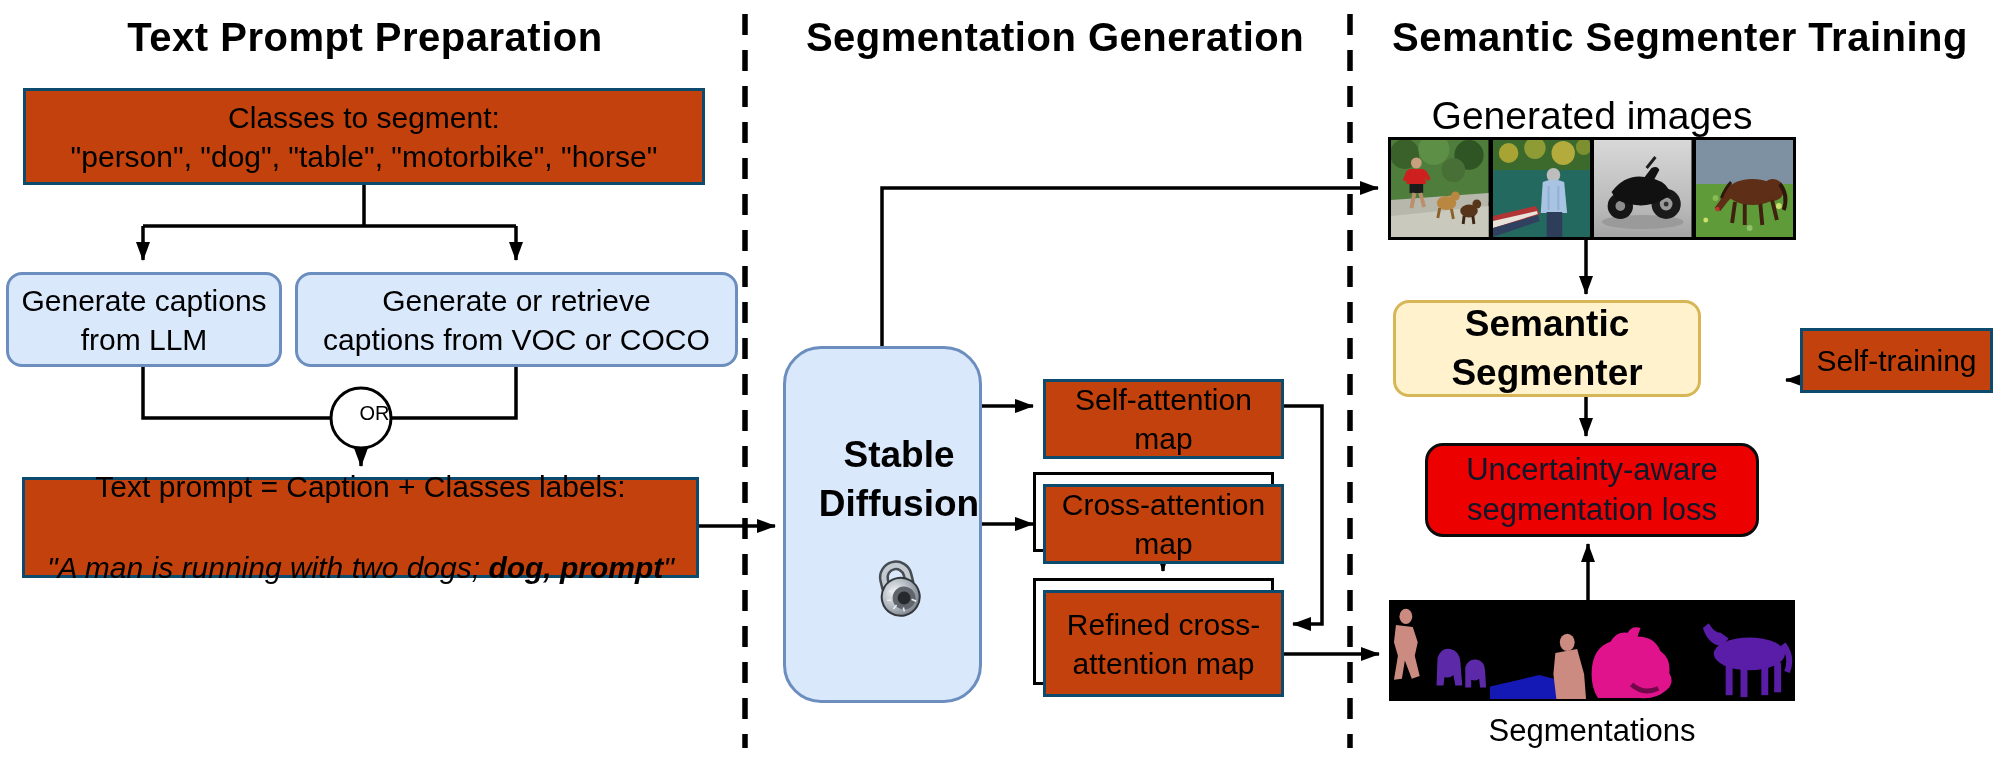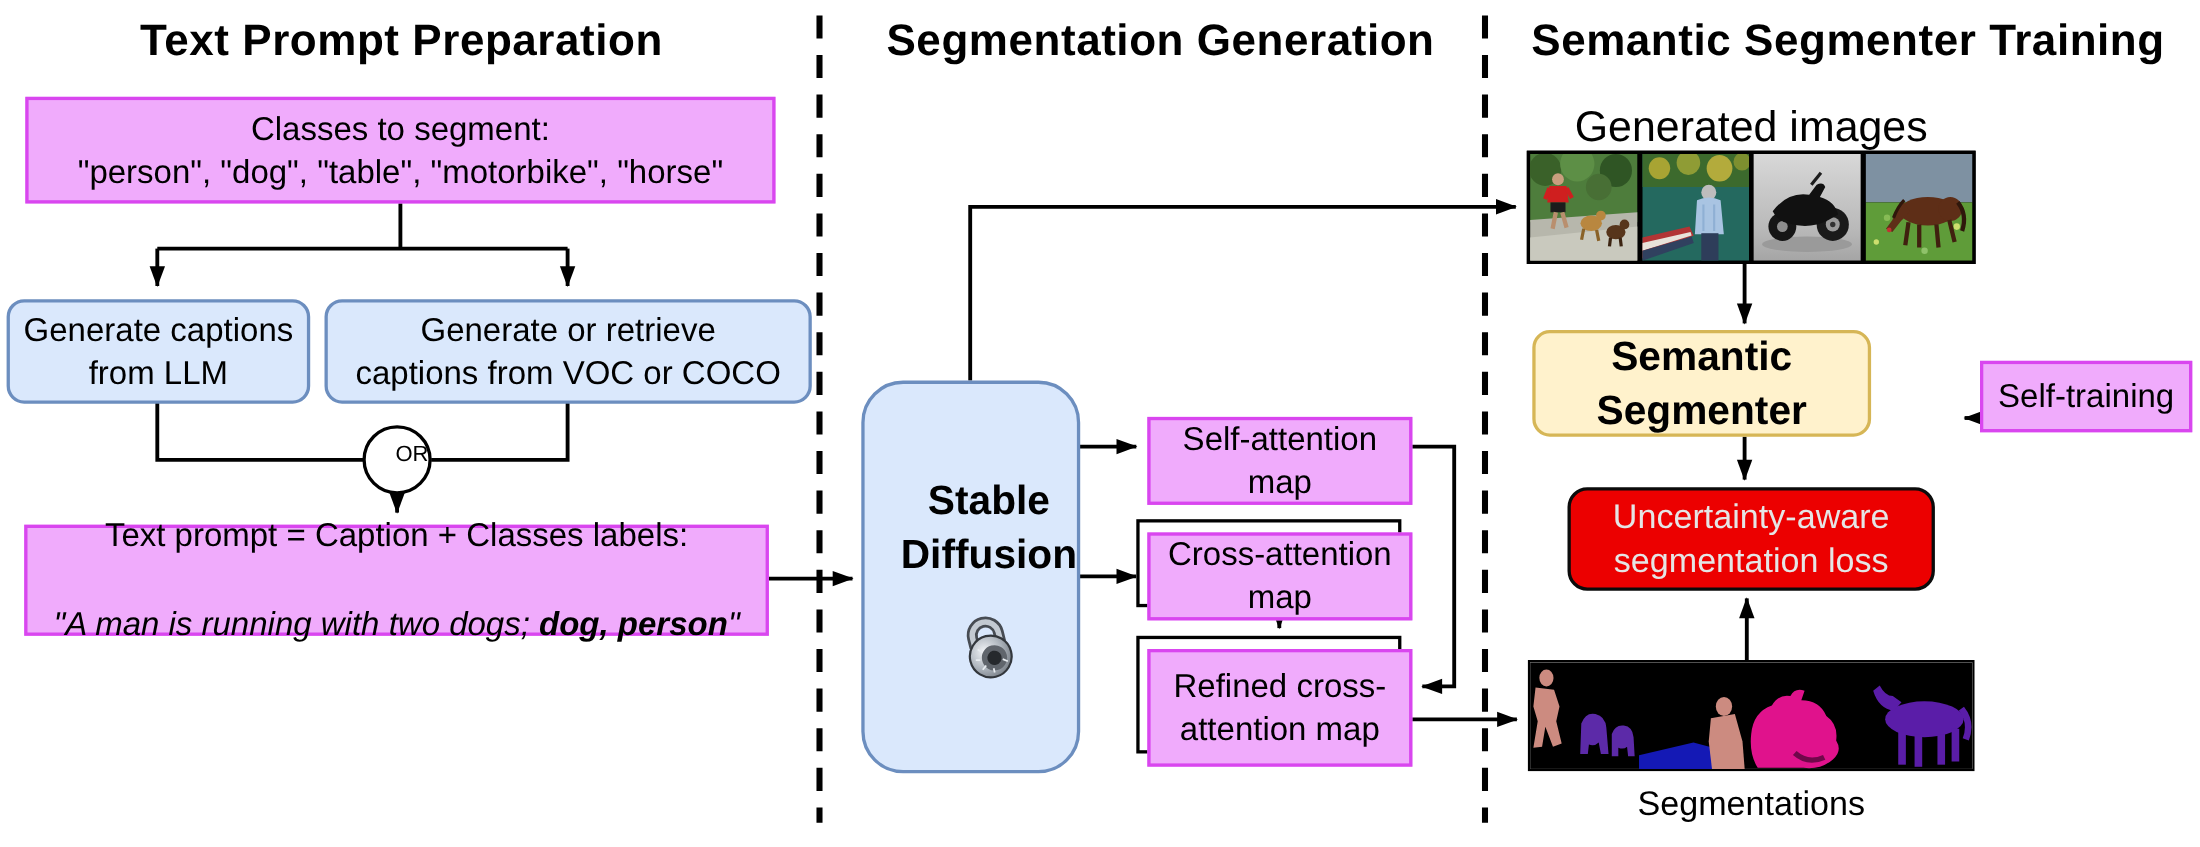--- a/index.html
+++ b/index.html
@@ -4,27 +4,27 @@
 <style>
   html,body{margin:0;padding:0;background:#ffffff;}
   #canvas{
     position:relative;width:2000px;height:770px;background:#ffffff;overflow:hidden;
     font-family:"Liberation Sans","DejaVu Sans",sans-serif;color:#000;
   }
   #wires{position:absolute;left:0;top:0;width:2000px;height:770px;}
   .lbl{position:absolute;box-sizing:border-box;text-align:center;white-space:pre-line;line-height:1.25;}
   .title{font-size:40px;font-weight:bold;letter-spacing:0.5px;}
   .box{
-    position:absolute;box-sizing:border-box;border:3px solid #d946ef;background:#f0abfc;
+    position:absolute;box-sizing:border-box;border:3px solid #0c4a6e;background:#c2410c;
     display:flex;align-items:center;justify-content:center;text-align:center;
     white-space:pre-line;font-size:30px;line-height:1.3;
   }
   .blue{background:#dae8fc;border:3px solid #6c8ebf;border-radius:16px;}
   .yellow{background:#fff2cc;border:3px solid #d6b656;border-radius:16px;}
-  .red{background:#ec0000;border:3px solid #0b0b0b;border-radius:18px;color:#e5e5e5;font-size:31px;}
+  .red{background:#ec0000;border:3px solid #0b0b0b;border-radius:18px;color:#0f172a;font-size:31px;}
   .sd{border-radius:38px;flex-direction:column;font-size:37px;font-weight:bold;gap:26px;}
   .big{font-size:37px;font-weight:bold;}
   .stackback{position:absolute;box-sizing:border-box;border:3px solid #000;background:#fff;}
   .photostrip{
     position:absolute;box-sizing:border-box;border:3px solid #000;background:#000;
     display:flex;
   }
   .cell{flex:1 1 0;min-width:0;border-left:4px solid #000;}
   .cell:first-child{border-left:none;}
   .cell svg{display:block;width:100%;height:100%;}
@@ -90,21 +90,21 @@
   <div class="box blue" style="left:6px;top:272px;width:276px;height:95px;">Generate captions
 from LLM</div>
   <div class="box blue" style="left:295px;top:272px;width:443px;height:95px;">Generate or retrieve
 captions from VOC or COCO</div>
 
   <div class="lbl" style="left:331px;top:401px;width:60px;font-size:20px;padding-left:27px;">OR</div>
 
   <div class="box" style="left:22px;top:477px;width:677px;height:101px;flex-direction:column;line-height:1.35;">
     <div>Text prompt = Caption + Classes labels:</div>
     <div style="font-style:italic;">
-      <span>"A man is running with two dogs; </span><span style="font-weight:bold;">dog, person</span><span>"</span>
+      <span>"A man is running with two dogs; </span><span style="font-weight:bold;">dog, prompt</span><span>"</span>
     </div>
   </div>
 
   <div class="box blue sd" style="left:783px;top:346px;width:199px;height:357px;padding-left:33px;">
     <div>Stable
 Diffusion</div>
     <svg width="62" height="64" viewBox="0 0 60 64">
       <defs>
         <radialGradient id="lockg" cx="38%" cy="35%" r="75%">
           <stop offset="0%" stop-color="#f2f4f7"></stop>

